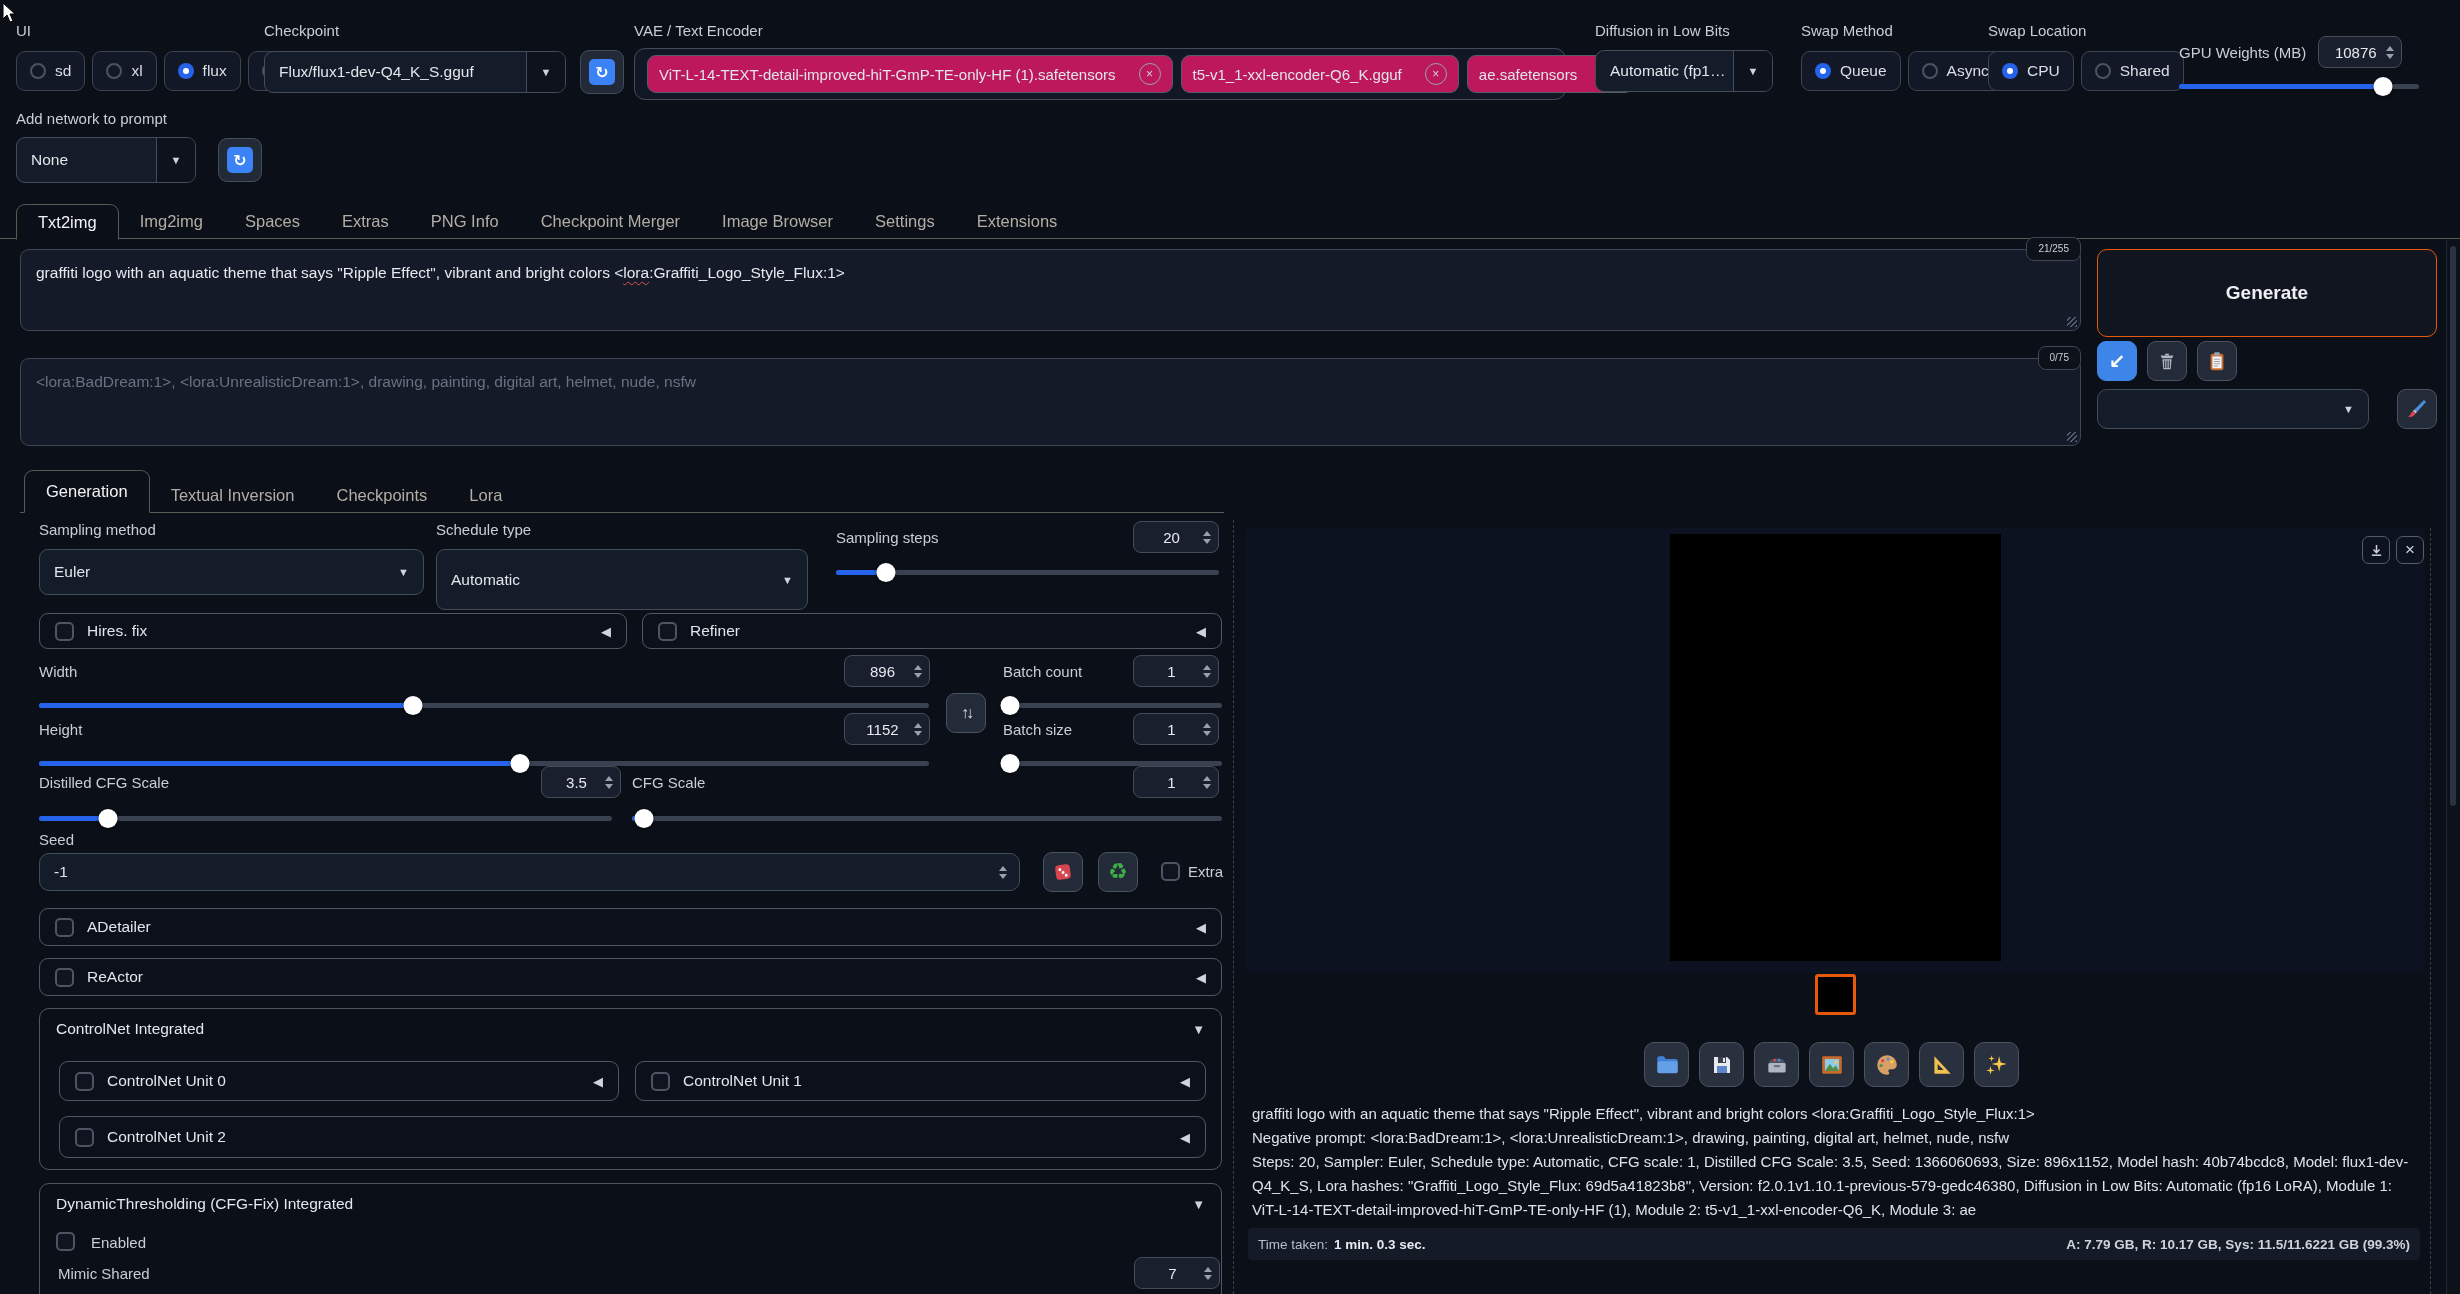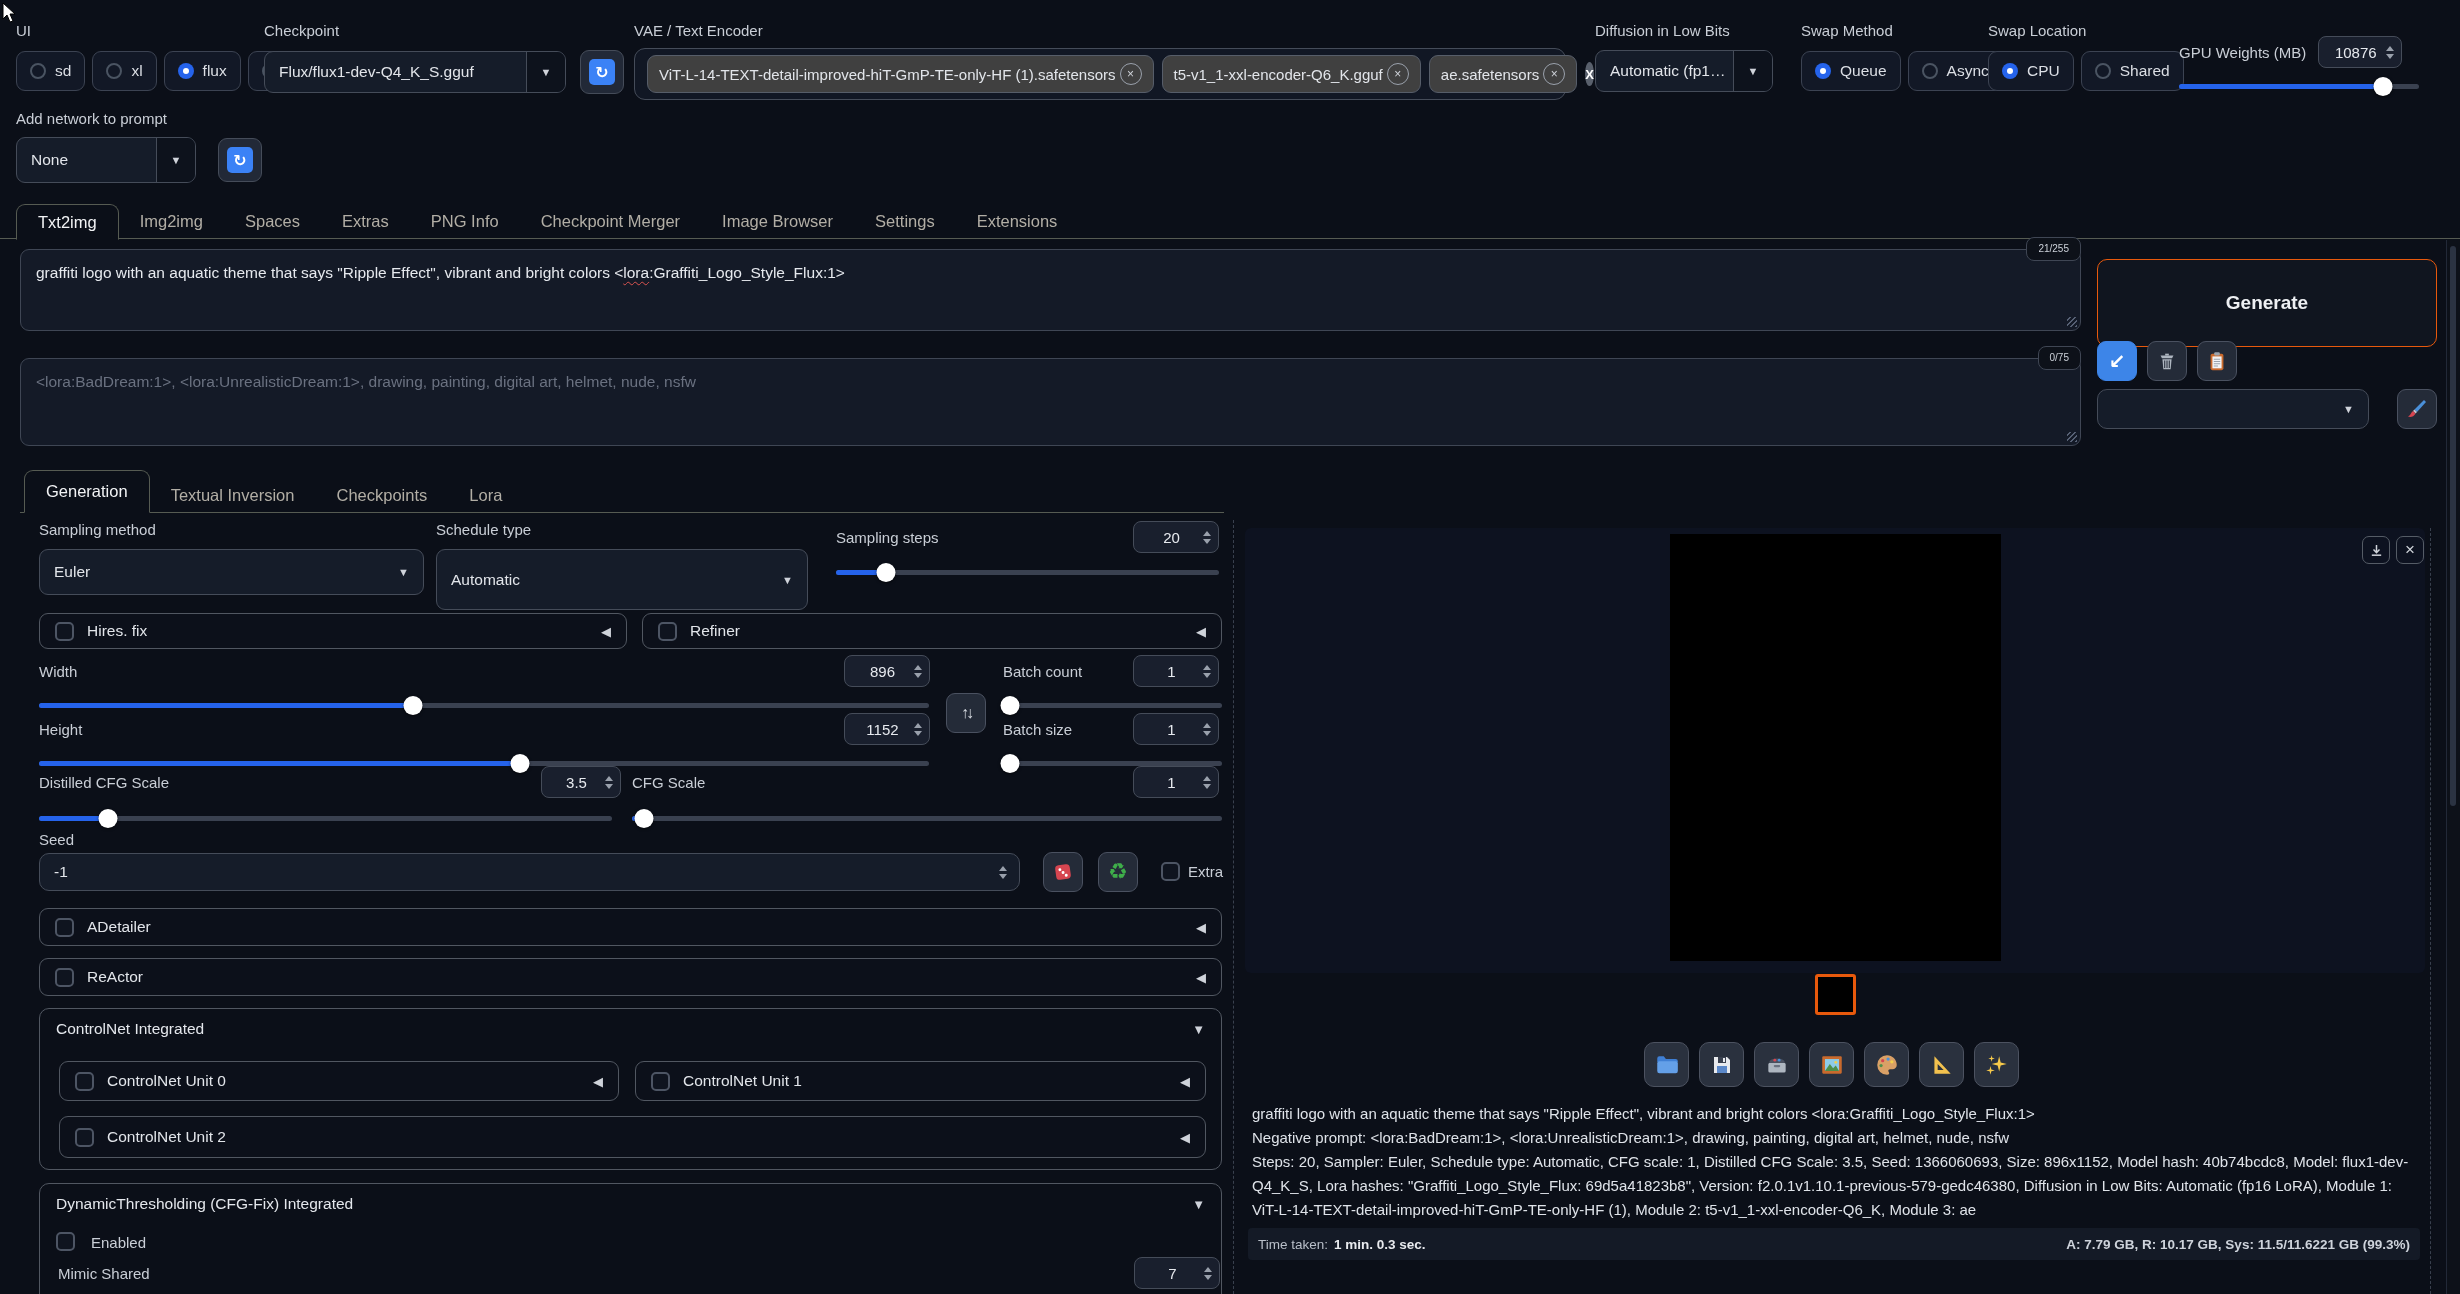--- a/index.html
+++ b/index.html
@@ -61,22 +61,22 @@
   .sqbtn{width:40px;height:40px;border:1px solid #4a5160;border-radius:9px;background:#242b38;
          display:flex;align-items:center;justify-content:center;cursor:pointer;box-sizing:border-box;}
   .sqbtn.blue{background:#3d85e8;border-color:#3d85e8;color:#fff;font-size:20px;font-weight:700;}
   .embtn{width:45px;height:45px;border:1px solid #4c5260;border-radius:10px;background:#2a313e;
          display:flex;align-items:center;justify-content:center;cursor:pointer;box-sizing:border-box;}
   .smbtn{position:absolute;width:28px;height:28px;border:1px solid #555c66;border-radius:7px;
          display:flex;align-items:center;justify-content:center;color:#d0d4da;cursor:pointer;box-sizing:border-box;background:transparent;}
   
   .vaebox{display:flex;align-items:center;gap:8px;padding:0 12px;height:52px;border:1px solid #454c59;
           border-radius:11px;background:#111724;box-sizing:border-box;}
-  .vchip{height:36px;border:1px solid #565d69;border-radius:9px;background:#404040;padding:0 11px;
-         display:flex;align-items:center;gap:4px;font-size:15px;color:#e2e5ea;white-space:nowrap;}
+  .vchip{height:36px;border:1px solid #565d69;border-radius:9px;background:#be185d;padding:0 11px;
+         display:flex;align-items:center;gap:23px;font-size:15px;color:#e2e5ea;white-space:nowrap;}
   .vchip .x{width:20px;height:20px;border:1px solid #9aa1ac;border-radius:50%;font-size:12px;color:#cfd3da;
             display:flex;align-items:center;justify-content:center;cursor:pointer;flex:none;}
   .vclear{margin-left:auto;width:24px;height:24px;border-radius:50%;background:#59606c;color:#fff;font-weight:700;
           font-size:13px;display:flex;align-items:center;justify-content:center;cursor:pointer;}
   
   .info{line-height:24px;font-size:15px;color:#dfe3e9;}
   .timebar{position:absolute;background:#141a26;border-radius:4px;display:flex;align-items:center;
            padding:0 10px;font-size:13.5px;color:#b9bfc9;box-sizing:border-box;}
   .dashline{position:absolute;border-left:1px dashed #39404e;width:0;}
   .scrolltrack{position:absolute;right:0;top:240px;bottom:0;width:13px;border-left:1px solid #222938;background:#0d1119;}
@@ -231,21 +231,21 @@
   <div class="textbox" style="left:20px;top:249px;width:2061px;height:82px">
     <span>graffiti logo with an aquatic theme that says "Ripple Effect", vibrant and bright colors &lt;</span><span class="wavy">lora</span><span>:Graffiti_Logo_Style_Flux:1&gt;</span>
     <div class="counter">21/255</div>
   </div>
 
   <div class="textbox" style="left:20px;top:358px;width:2061px;height:88px">
     <span class="ph">&lt;lora:BadDream:1&gt;, &lt;lora:UnrealisticDream:1&gt;, drawing, painting, digital art, helmet, nude, nsfw</span>
     <div class="counter">0/75</div>
   </div>
 
-  <div class="genbtn" style="left:2097px;top:259px;width:340px;height:88px">Generate</div>
+  <div class="genbtn" style="left:2097px;top:249px;width:340px;height:88px">Generate</div>
 
   <div class="abs" style="left:2097px;top:341px;display:flex;gap:10px">
     <div class="sqbtn blue">
       <span>↙</span>
     </div>
     <div class="sqbtn">
       <svg width="22" height="22" viewBox="0 0 24 24">
         <path d="M5 6 L19 6 L17.5 9 L6.5 9 Z" fill="#aeb6c0"></path>
         <path d="M7 10 L17 10 L16 21 L8 21 Z" fill="#aeb6c0"></path>
         <path d="M9.5 11.5 V19.5 M12 11.5 V19.5 M14.5 11.5 V19.5" stroke="#2a313e" stroke-width="1.2"></path>

